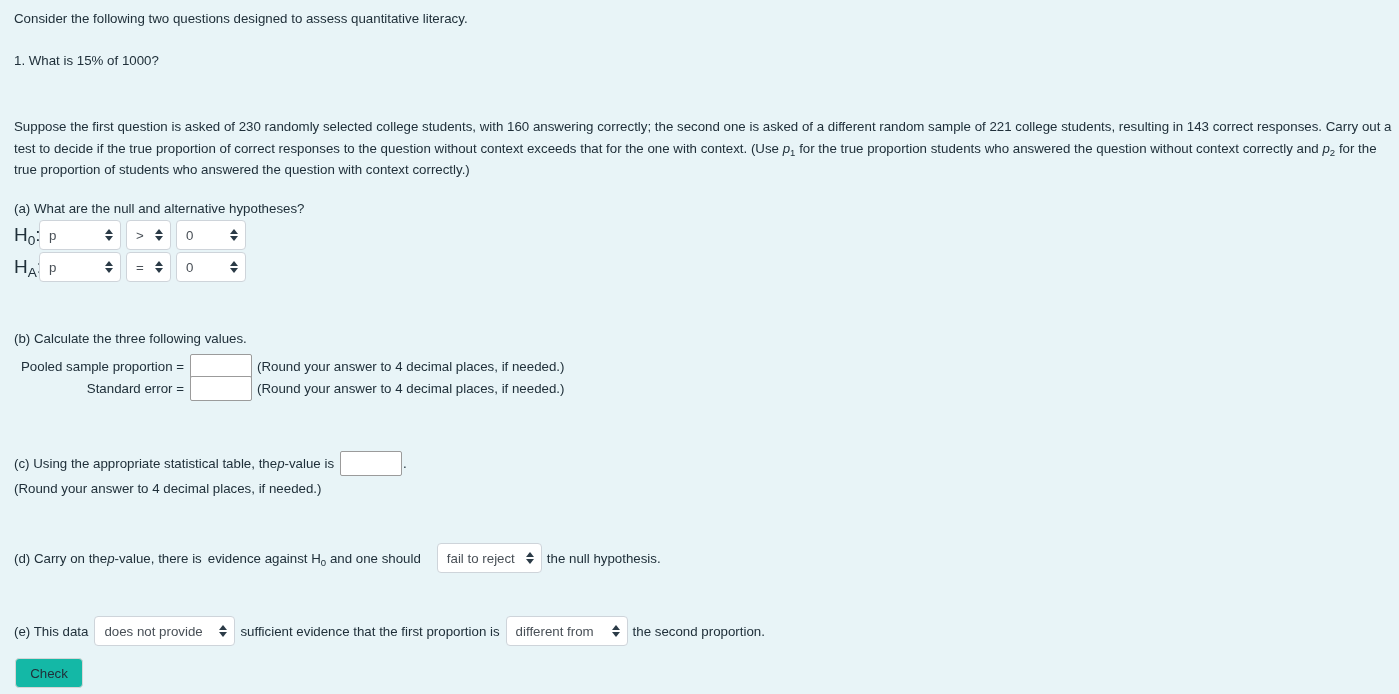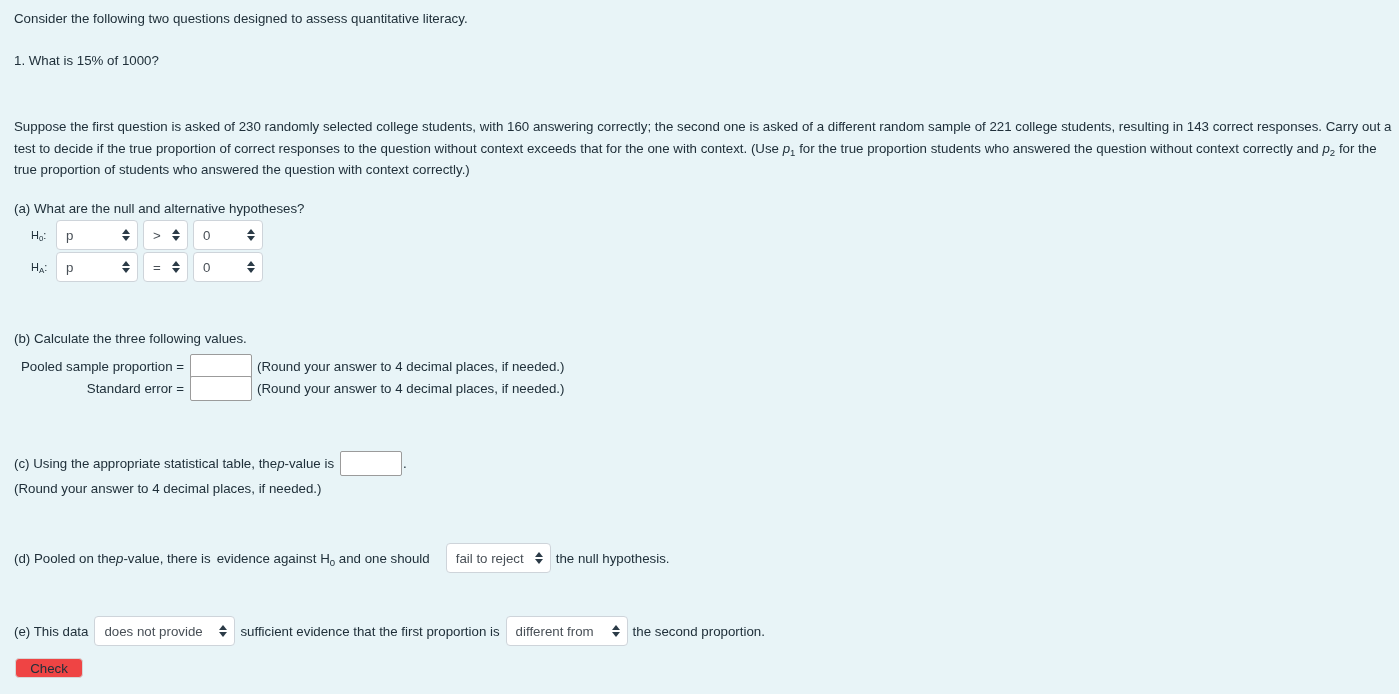--- a/index.html
+++ b/index.html
@@ -53,22 +53,21 @@
     position: absolute;
     left: 14px;
     display: flex;
     align-items: center;
   }
   #hyp-row-null { top: 220px; }
   #hyp-row-alt  { top: 252px; justify-content: center; }
   .hyp-label {
     width: 25px;
     flex: 0 0 auto;
-    font-size: 11px;
-    margin-left: 17px;
+    font-size: 19px;
   }
 
   select.sel {
     appearance: none;
     -webkit-appearance: none;
     background: #ffffff;
     border: 1px solid #ced4da;
     border-radius: 4px;
     font-family: "Liberation Sans", sans-serif;
     font-size: 13.3px;
@@ -180,28 +179,28 @@
   }
   .sec-e .gap-l { margin-left: 6px; border-radius: 14px; }
   .sec-e .gap-r { margin-right: 6px; }
   .sel-provide { width: 141px; color: #6c757d; padding-right: 22px; height: 32px; }
   .sel-compare { width: 122px; color: #6c757d; padding-right: 22px; height: 32px; }
 
   .check-btn {
     position: absolute;
     left: 15px;
     top: 658px;
-    background: #ef4444;
+    background: #14b8a6;
     border: 1px solid #d6d6d6;
     border-radius: 4px;
     font-family: "Liberation Sans", sans-serif;
     font-size: 13.3px;
     color: #20303a;
     width: 68px;
-    height: 20px;
+    height: 30px;
     cursor: pointer;
   }
 </style>
 </head>
 <body>
 
 <div class="page">
 
   <div class="intro-line" id="intro-0">Consider the following two questions designed to assess quantitative literacy.</div>
   <div class="intro-line" id="q-1">1. What is 15% of 1000?</div>
@@ -298,21 +297,21 @@
   <div class="sec-c">
     <span>(c) Using the appropriate statistical table, the </span>
       <em>p</em>
       <span>-value is</span>
     <input class="tbox" type="text" value="" style="">
     <span>.</span>
   </div>
   <div class="sec-c-note">(Round your answer to 4 decimal places, if needed.)</div>
 
   <div class="sec-d">
-    <span>(d) Pooled on the </span>
+    <span>(d) Carry on the </span>
       <em>p</em>
       <span class="gap-r">-value, there is</span>
 
 
     <span><span>evidence against H</span><sub>0</sub><span> and one should</span></span>
 
     <span class="sel-wrap gap-l">
       <select class="sel sel-decision">
         <option>fail to reject</option>
       </select>

